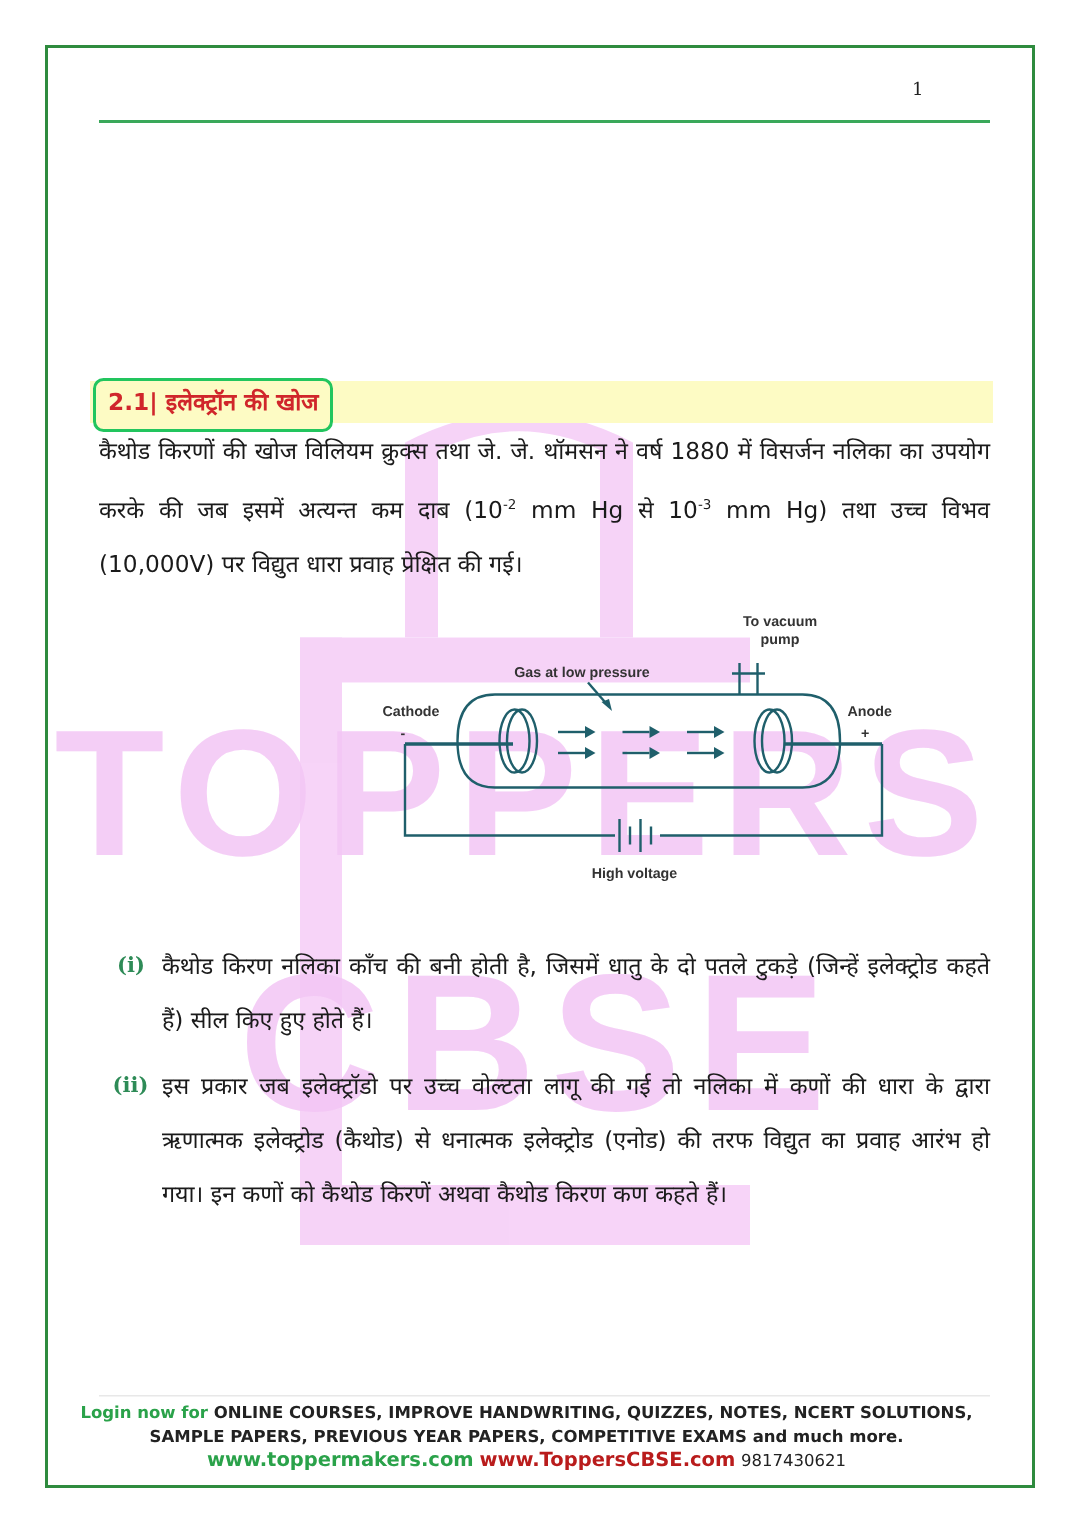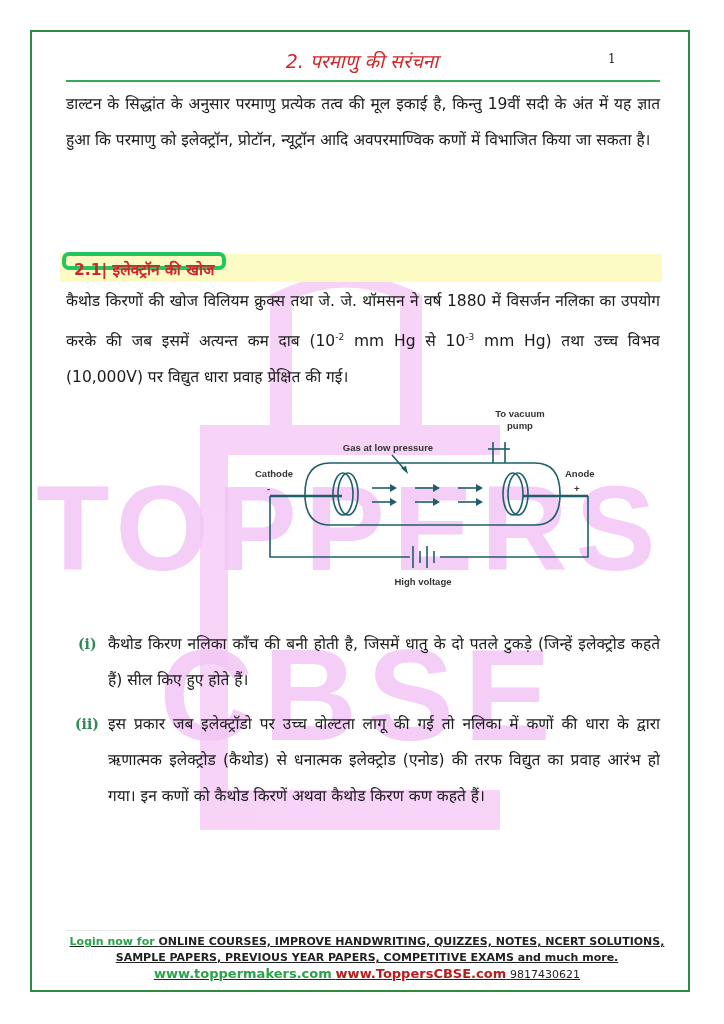--- a/index.html
+++ b/index.html
@@ -5,28 +5,28 @@
   html, body { margin: 0; padding: 0; background: #ffffff; }
   body { width: 724px; height: 1024px; position: relative; overflow: hidden; font-family: "DejaVu Sans", "Liberation Sans", sans-serif; color: #1a1a1a; }
   .page-border { position: absolute; left: 30px; top: 30px; width: 660px; height: 962px; border: 2px solid #2e8b3e; box-sizing: border-box; }
   .watermark { position: absolute; left: 0; top: 0; width: 724px; height: 1024px; pointer-events: none; z-index: 0; }
   .content { position: absolute; left: 0; top: 0; width: 724px; height: 1024px; z-index: 1; }
   .title { position: absolute; left: 0; width: 724px; top: 48px; text-align: center; color: #d0262b; font-size: 19px; font-style: italic; }
   .page-num { position: absolute; left: 608px; top: 52px; font-family: "DejaVu Serif", serif; font-size: 12px; color: #222; }
   .title-rule { position: absolute; left: 66px; top: 80px; width: 594px; height: 2px; background: #3aa85a; }
   .para { position: absolute; left: 66px; width: 594px; font-size: 15.5px; line-height: 36px; text-align: justify; text-align-last: left; }
   .section-band { position: absolute; left: 60px; top: 254px; width: 602px; height: 28px; background: #fdfbc4; }
-  .section-head { position: absolute; left: 62px; top: 252px; height: 18px; padding: 0 8px; border: 4px solid #22c55e; border-radius: 7px; color: #d0262b; font-weight: bold; font-size: 15.5px; line-height: 28px; box-sizing: border-box; background: #fdfbc4; }
+  .section-head { position: absolute; left: 62px; top: 252px; height: 36px; padding: 0 8px; border: 2px solid #22c55e; border-radius: 7px; color: #d0262b; font-weight: bold; font-size: 15.5px; line-height: 28px; box-sizing: border-box; background: #fdfbc4; }
   sup { font-size: 9px; }
   .diagram { position: absolute; left: 230px; top: 400px; width: 380px; height: 200px; }
   .list-item { position: absolute; left: 66px; width: 594px; font-size: 15.5px; line-height: 36px; }
   .list-marker { position: absolute; left: 0; top: 0; color: #2e8b57; font-family: "DejaVu Serif", serif; font-weight: bold; font-size: 14px; }
   .list-text { position: absolute; left: 42px; width: 552px; text-align: justify; text-align-last: left; }
   .footer-rule { position: absolute; left: 66px; top: 930px; width: 594px; height: 1px; background: #e8e8e8; }
-  .footer { position: absolute; left: 52px; width: 630px; top: 934px; text-align: center; font-size: 11px; line-height: 16px; font-weight: bold; color: #222; text-decoration: underline; }
+  .footer { position: absolute; left: 36px; width: 630px; top: 934px; text-align: center; font-size: 11px; line-height: 16px; font-weight: bold; color: #222; }
   .green { color: #2aa24a; }
   .red { color: #b91c1c; }
   .normal { font-weight: normal; }
 </style>
 </head>
 <body>
 
 <svg class="watermark" viewBox="0 0 724 1024" xmlns="http://www.w3.org/2000/svg">
   <g fill="#f6cff7" opacity="0.9">
     <rect x="270" y="295" width="22" height="130"></rect>
@@ -38,25 +38,23 @@
     <rect x="330" y="360" width="30" height="40" fill="#fff" opacity="0.6"></rect>
   </g>
   <text x="350" y="570" text-anchor="middle" font-family="Liberation Sans, sans-serif" font-size="120" font-weight="bold" fill="#f3c6f5" opacity="0.85" letter-spacing="8">TOPPERS</text>
   <text x="360" y="740" text-anchor="middle" font-family="Liberation Sans, sans-serif" font-size="130" font-weight="bold" fill="#f3c6f5" opacity="0.85" letter-spacing="10">CBSE</text>
 </svg>
 
 <div class="page-border"></div>
 
 <div class="content">
 
-  <div class="title">2. परमाणु की सरंचना</div>
   <div class="page-num">1</div>
   <div class="title-rule"></div>
 
-  <div class="para" style="top:86px;">डाल्टन के सिद्धांत के अनुसार परमाणु प्रत्येक तत्व की मूल इकाई है, किन्तु 19वीं सदी के अंत में यह ज्ञात हुआ कि परमाणु को इलेक्ट्रॉन, प्रोटॉन, न्यूट्रॉन आदि अवपरमाण्विक कणों में विभाजित किया जा सकता है।</div>
 
   <div class="section-band"></div>
   <div class="section-head">2.1| इलेक्ट्रॉन की खोज</div>
 
   <div class="para" style="top:283px;"><span>कैथोड किरणों की खोज विलियम क्रुक्स तथा जे. जे. थॉमसन ने वर्ष 1880 में विसर्जन नलिका का उपयोग करके की जब इसमें अत्यन्त कम दाब (10</span><sup>-2</sup><span> mm Hg से 10</span><sup>-3</sup><span> mm Hg) तथा उच्च विभव (10,000V) पर विद्युत धारा प्रवाह प्रेक्षित की गई।</span></div>
 
   <svg class="diagram" viewBox="0 0 380 200" xmlns="http://www.w3.org/2000/svg">
     <g stroke="#1f5f6b" fill="none" stroke-width="1.6">
 
       <path d="M100 63 L263 63 M275 63 L305 63 Q330 63 330 94 Q330 125 305 125 L100 125 Q75 125 75 94 Q75 63 100 63 Z"></path>

